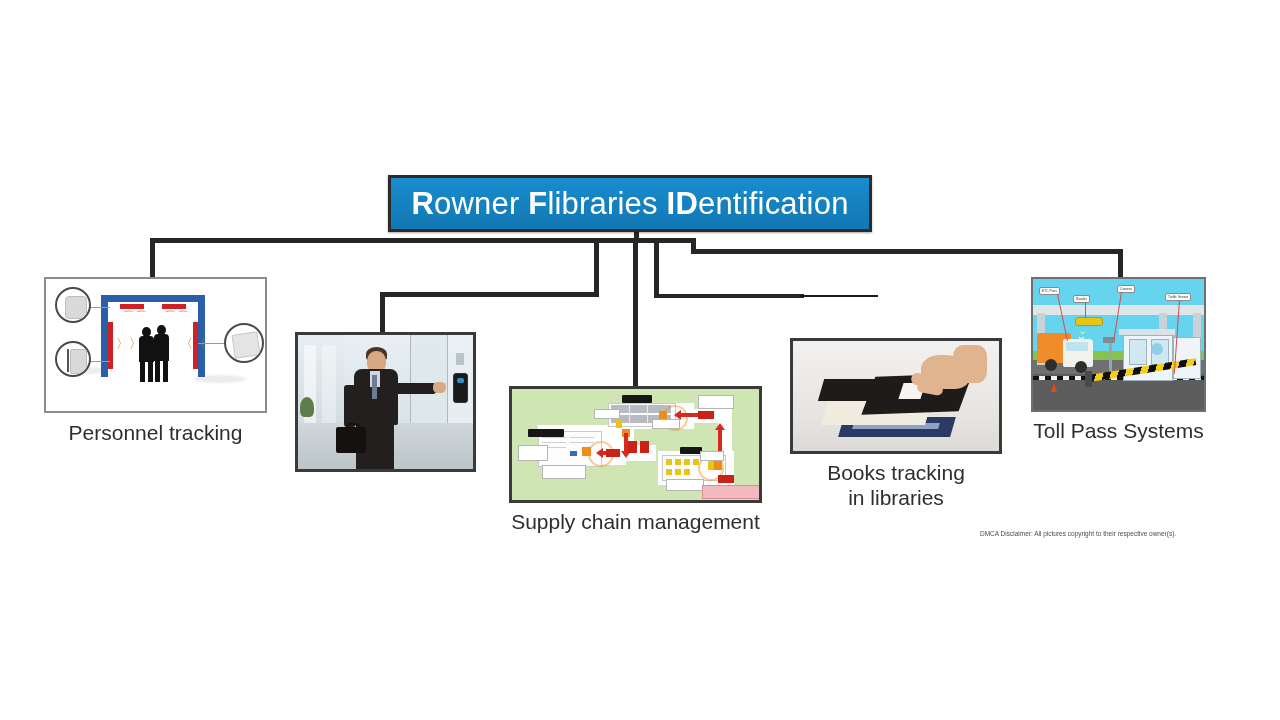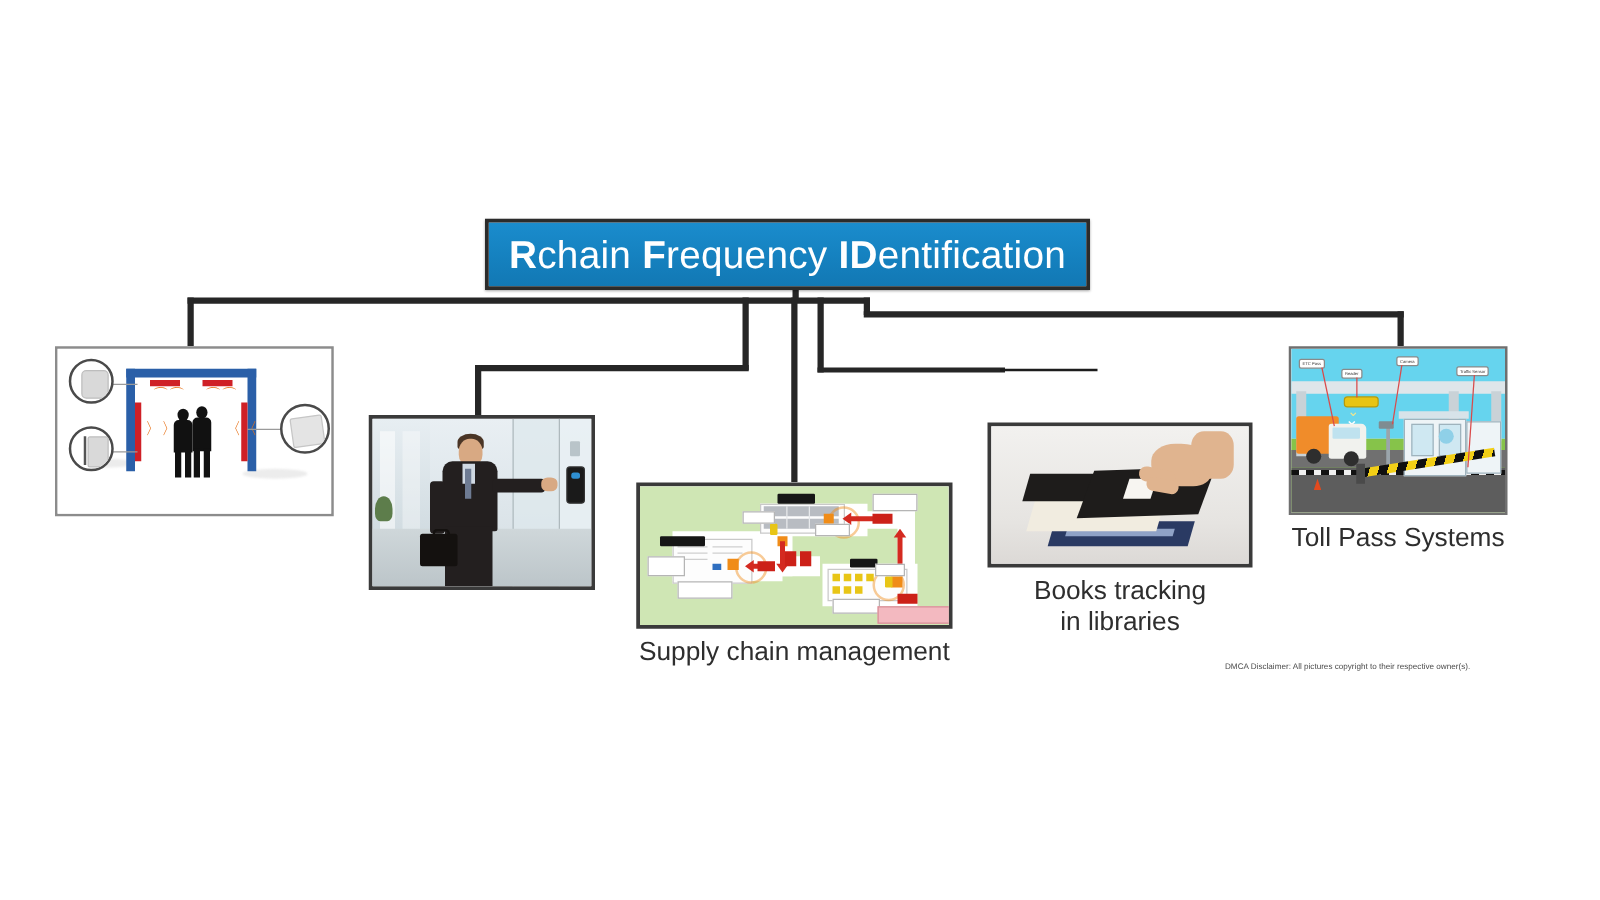--- a/index.html
+++ b/index.html
@@ -153,21 +153,21 @@
     <div class="conn" style="left:654px;top:294px;width:150px;height:4px;"></div>
     <div class="conn-thin" style="left:800px;top:295px;width:78px;height:2px;"></div>
 
     <div class="conn" style="left:691px;top:238px;width:5px;height:14px;"></div>
     <div class="conn" style="left:691px;top:249px;width:432px;height:5px;"></div>
     <div class="conn" style="left:1118px;top:249px;width:5px;height:28px;"></div>
   </div>
 
   <div id="title-box">
     <div id="title-text">
-      <b>R</b><span class="lt">chain </span><b>F</b><span class="lt">requency </span><b>ID</b><span class="lt">entification</span>
+      <b>R</b><span class="lt">owner </span><b>F</b><span class="lt">libraries </span><b>ID</b><span class="lt">entification</span>
     </div>
   </div>
 
   <div class="panel" id="p-personnel" style="left:44px;top:277px;width:223px;height:136px;">
     <div class="frame">
       <div class="pt-bg"></div>
 
       <div class="pt-shadow" style="left:16px;top:88px;width:46px;height:7px;"></div>
       <div class="pt-shadow" style="left:148px;top:96px;width:52px;height:8px;"></div>
 
@@ -201,20 +201,21 @@
         <div class="pt-tag-sq" style="left:8px;top:7px;width:20px;height:21px;"></div>
       </div>
       <div class="pt-callout" style="left:9px;top:62px;width:36px;height:36px;">
         <div class="pt-tag-sq" style="left:13px;top:6px;width:15px;height:23px;border-radius:2px;"></div>
         <div style="position:absolute;left:10px;top:6px;width:2px;height:23px;background:#555;"></div>
       </div>
       <div class="pt-callout" style="left:178px;top:44px;width:40px;height:40px;">
         <div style="position:absolute;left:7px;top:8px;width:24px;height:22px;background:#e4e4e4;border:1px solid #c6c6c6;transform:rotate(-8deg);border-radius:2px;"></div>
       </div>
     </div>
+    <div class="caption" style="top:143px;">Personnel tracking</div>
   </div>
 
   <div class="panel" id="p-access" style="left:295px;top:332px;width:181px;height:140px;">
     <div class="frame darkframe" style="height:140px;">
       <div class="ac-sky"></div>
       <div class="ac-glass" style="left:0;top:0;width:46px;height:100%;
            background:linear-gradient(180deg,#e7eef2,#c7d3d9);"></div>
       <div class="ac-glass" style="left:6px;top:10px;width:12px;height:82px;background:rgba(255,255,255,.55);"></div>
       <div class="ac-glass" style="left:24px;top:10px;width:14px;height:82px;background:rgba(255,255,255,.35);"></div>
       <div class="ac-door" style="left:112px;top:0;width:36px;height:134px;"></div>

